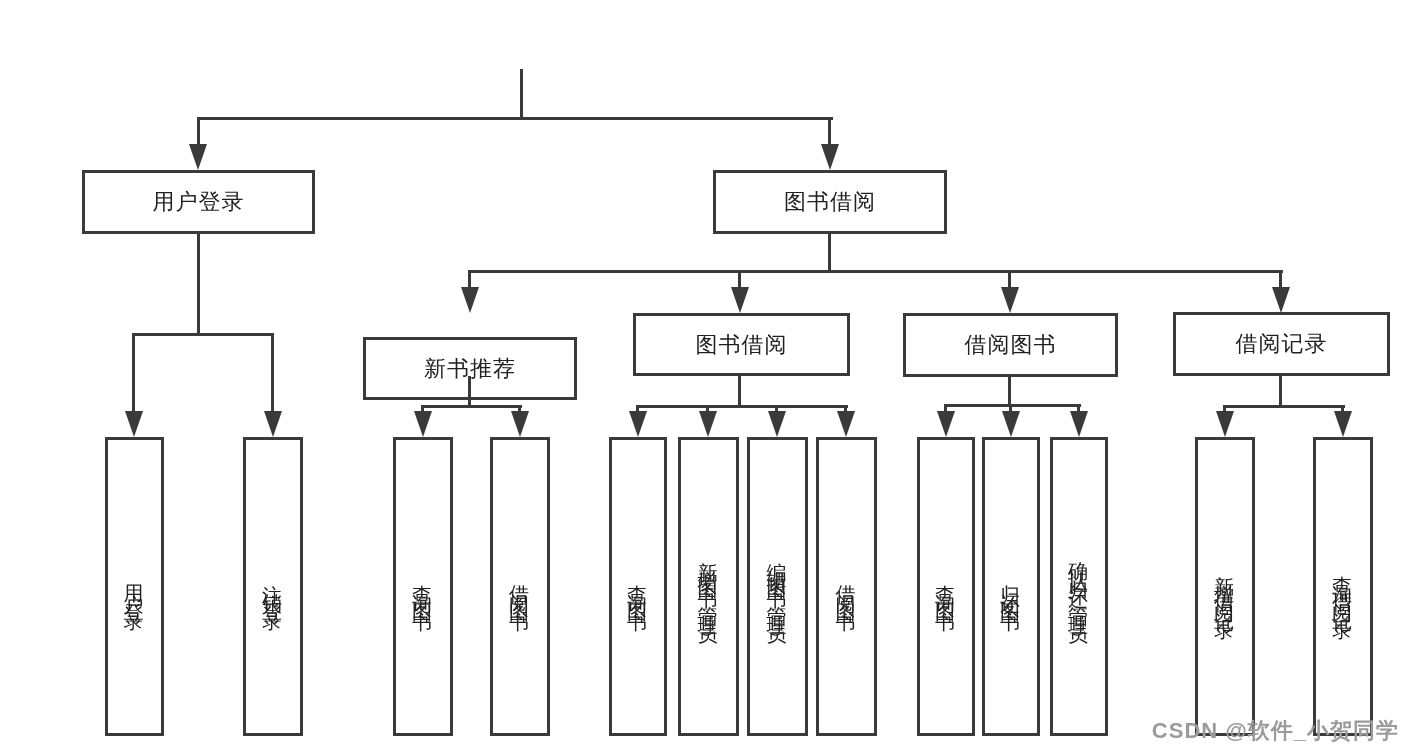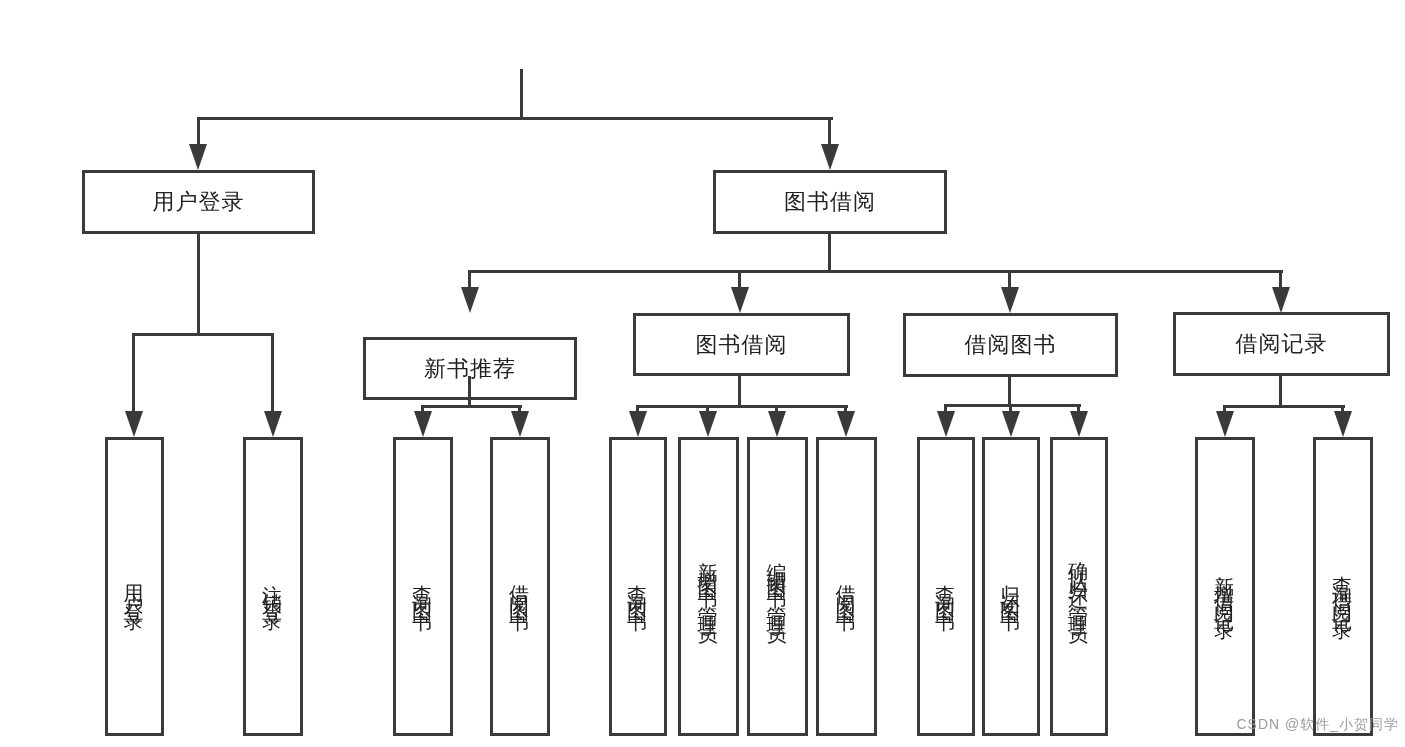--- a/index.html
+++ b/index.html
@@ -41,24 +41,25 @@
   
   .ah{
     position:absolute;width:0;height:0;
     border-left:9px solid transparent;
     border-right:9px solid transparent;
     border-top:26px solid #3a3a3a;
   }
   .watermark{
     position:absolute;
     top:716px;right:6px;
-    font-size:14px;
+    font-size:22px;
     color:#9b9b9b;
     letter-spacing:1px;
     z-index:10;
+    font-weight:bold;
   }
 </style>
 </head>
 <body>
 
 <div class="canvas">
 
 
   <div class="hnode" style="left:82px;top:170px;width:233px;height:64px;">
     <span>用户登录</span>

